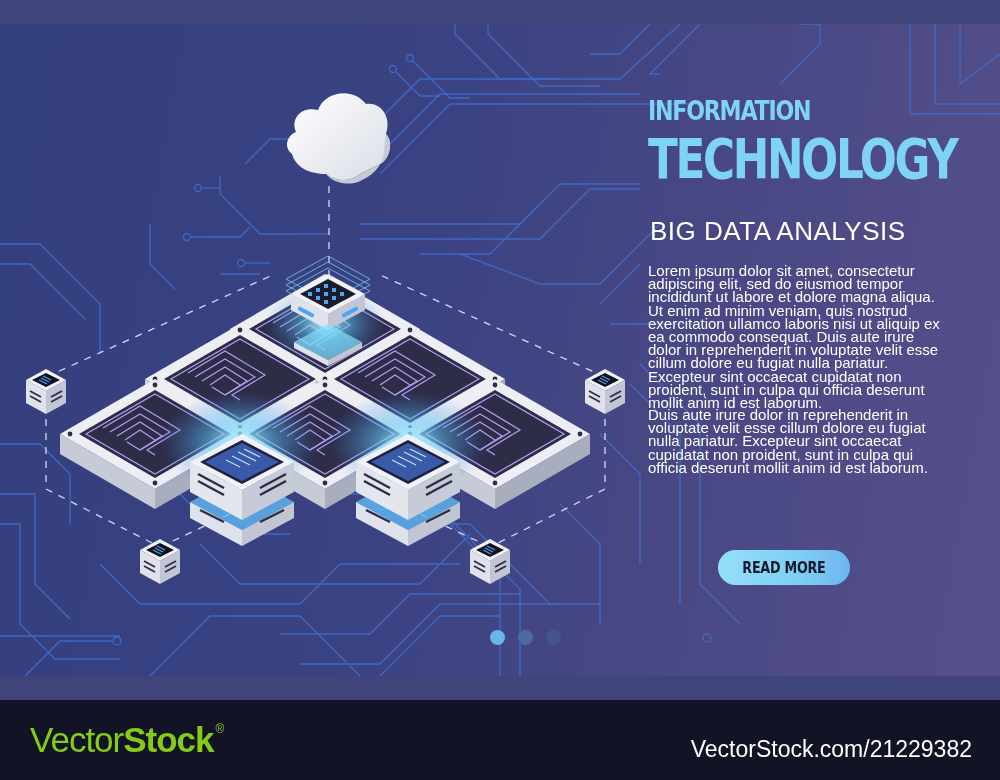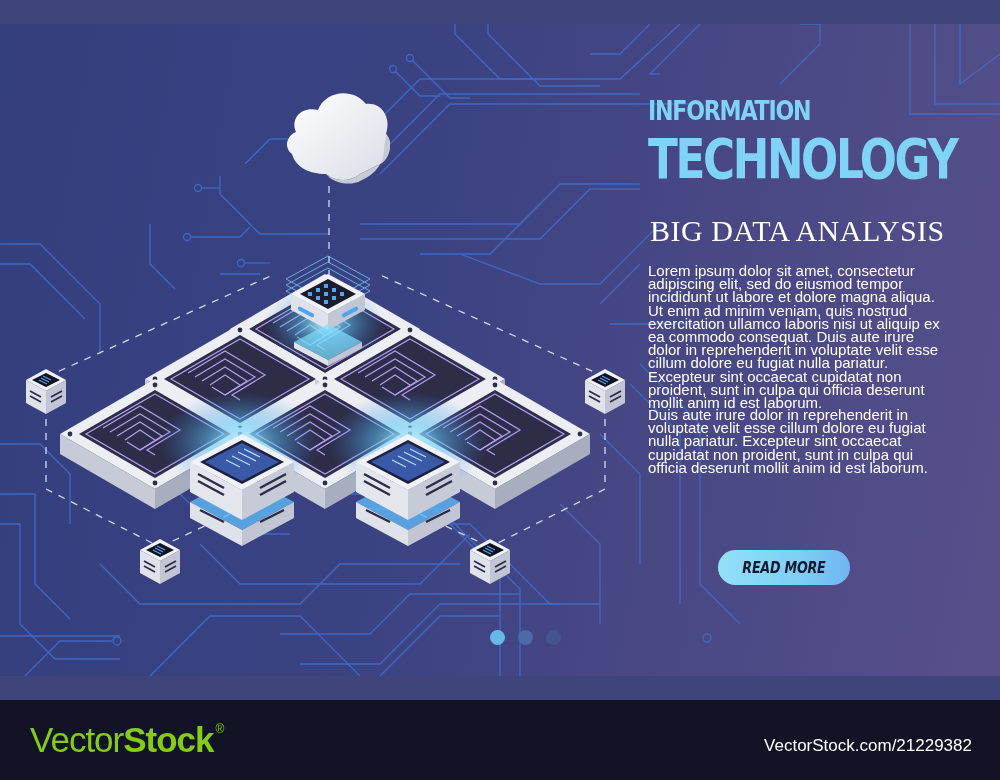--- a/index.html
+++ b/index.html
@@ -7,35 +7,35 @@
   .panel{position:absolute;left:0;top:24px;width:1000px;height:652px;overflow:hidden;
     background:linear-gradient(100deg,#343f7e 0%,#3a4282 40%,#474784 65%,#56508a 100%);}
   .top-strip{position:absolute;left:0;top:0;width:1000px;height:24px;background:#3f447a;}
   .bottom-strip{position:absolute;left:0;top:676px;width:1000px;height:24px;background:#3f447a;}
   .footer{position:absolute;left:0;top:700px;width:1000px;height:80px;background:#121426;}
   .circuits{position:absolute;left:0;top:0;width:1000px;height:652px;}
   .illus{position:absolute;left:0;top:0;width:640px;height:652px;}
   .text-col{position:absolute;left:648px;top:0;width:300px;}
   .title-1{position:absolute;left:0;top:72px;font-family:"DejaVu Sans",sans-serif;font-weight:bold;font-size:27px;color:#7fd4f5;letter-spacing:-1.5px;transform:scaleX(0.82);transform-origin:left top;white-space:nowrap;line-height:30px;}
   .title-2{position:absolute;left:0;top:106px;font-family:"DejaVu Sans",sans-serif;font-weight:bold;font-size:56px;color:#7fd4f5;letter-spacing:-3px;transform:scaleX(0.78);transform-origin:left top;white-space:nowrap;line-height:58px;}
-  .subtitle{position:absolute;left:2px;top:192px;font-size:30px;color:#ffffff;font-family:Liberation Serif, serif;white-space:nowrap;letter-spacing:0.5px;line-height:30px;}
+  .subtitle{position:absolute;left:2px;top:192px;font-size:26px;color:#ffffff;font-family:Liberation Sans, sans-serif;white-space:nowrap;letter-spacing:0.5px;line-height:30px;}
   .para{position:absolute;left:0;width:292px;font-size:15px;line-height:13.2px;color:#ffffff;font-family:"Liberation Sans",sans-serif;}
   .p1{top:240px;}
   .p2{top:384px;}
   .read-more{position:absolute;left:718px;top:526px;width:132px;height:35px;border-radius:18px;
     background:linear-gradient(90deg,#93e0f7 0%,#7fcff5 60%,#6fb5f0 100%);border:none;
-    display:flex;align-items:center;justify-content:center;cursor:pointer;padding:0;font-style:italic;}
+    display:flex;align-items:center;justify-content:center;cursor:pointer;padding:0;}
   .read-more span{font-family:"DejaVu Sans",sans-serif;font-weight:bold;font-size:15px;color:#141a2e;transform:scaleX(0.85);letter-spacing:-0.3px;white-space:nowrap;}
   .dots{position:absolute;left:490px;top:606px;display:flex;gap:13px;}
   .dot{width:15px;height:15px;border-radius:50%;cursor:pointer;}
   .logo{position:absolute;left:30px;top:720px;font-family:"Liberation Sans",sans-serif;font-size:35px;color:#84cc16;white-space:nowrap;letter-spacing:-1px;}
   .logo .light{font-weight:normal;}
   .logo .bold{font-weight:bold;}
   .logo sup{font-size:12px;vertical-align:top;position:relative;top:2px;margin-left:2px;}
-  .stock-id{position:absolute;right:28px;top:736px;font-family:"Liberation Sans",sans-serif;font-size:17px;color:#fff;white-space:nowrap;}
+  .stock-id{position:absolute;right:28px;top:736px;font-family:"Liberation Sans",sans-serif;font-size:23px;color:#fff;white-space:nowrap;}
 </style>
 </head>
 <body>
 
 <div class="top-strip"></div>
 
 <div class="panel">
 
   <svg class="circuits" viewBox="0 0 1000 652" fill="none" stroke="#3f6fd0" stroke-width="1.3" opacity="0.85">
     <path d="M455 0 L455 10 L500 55 L620 55 L680 0"></path>

